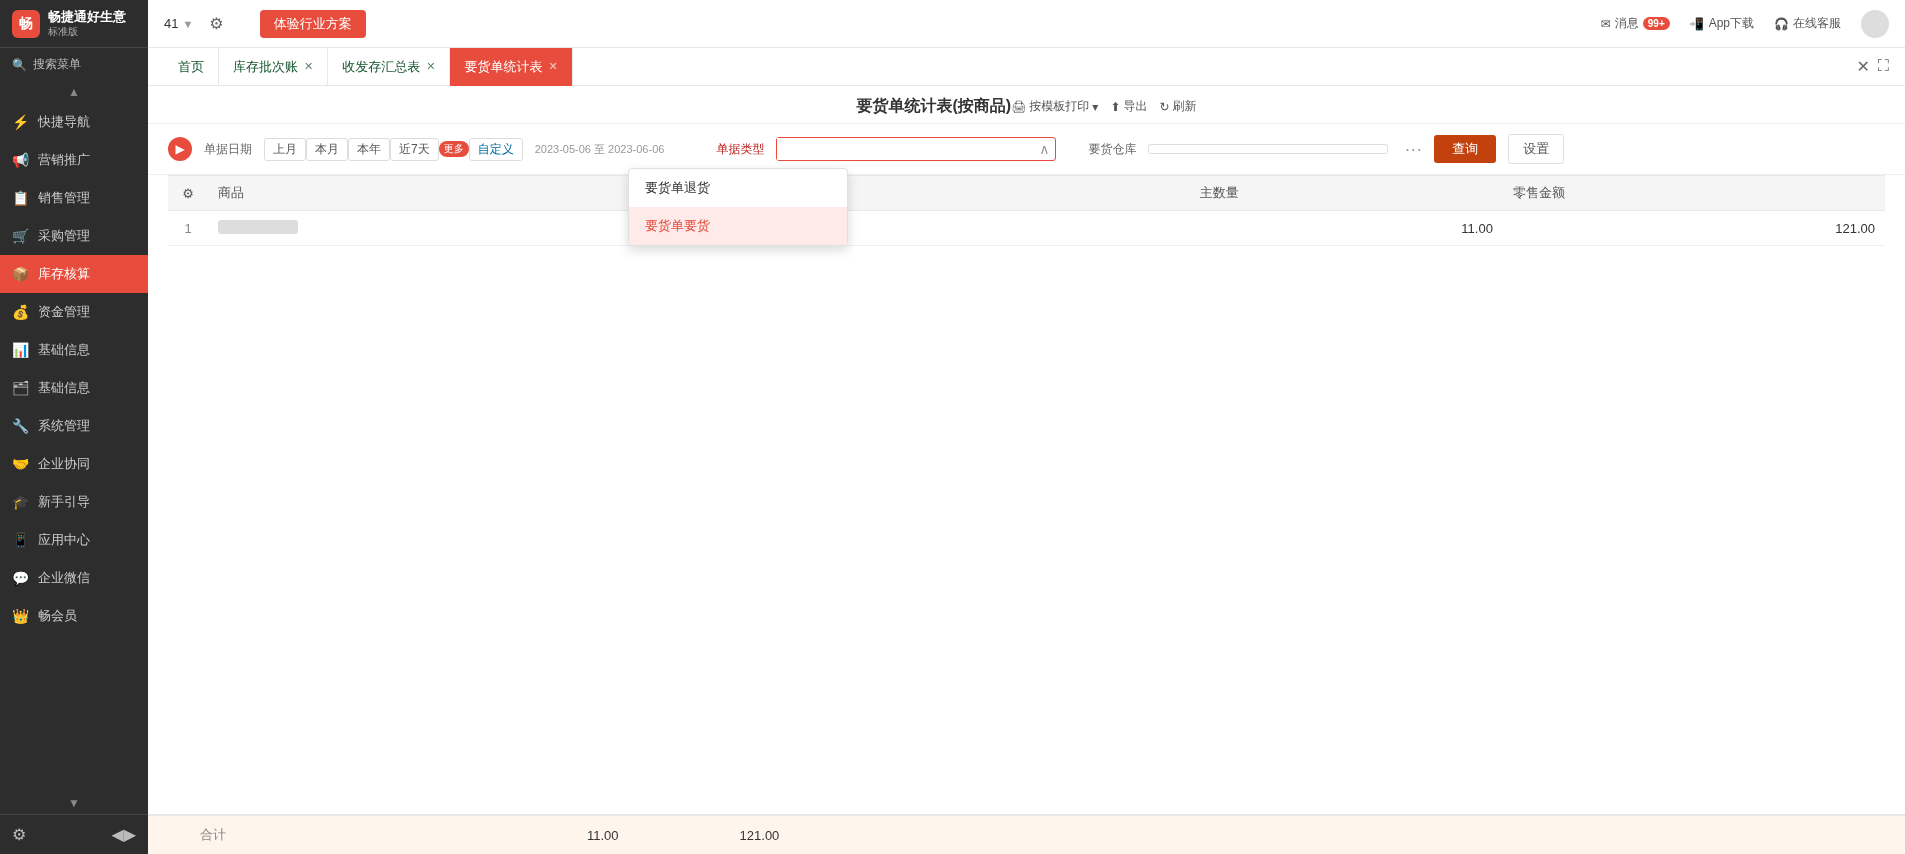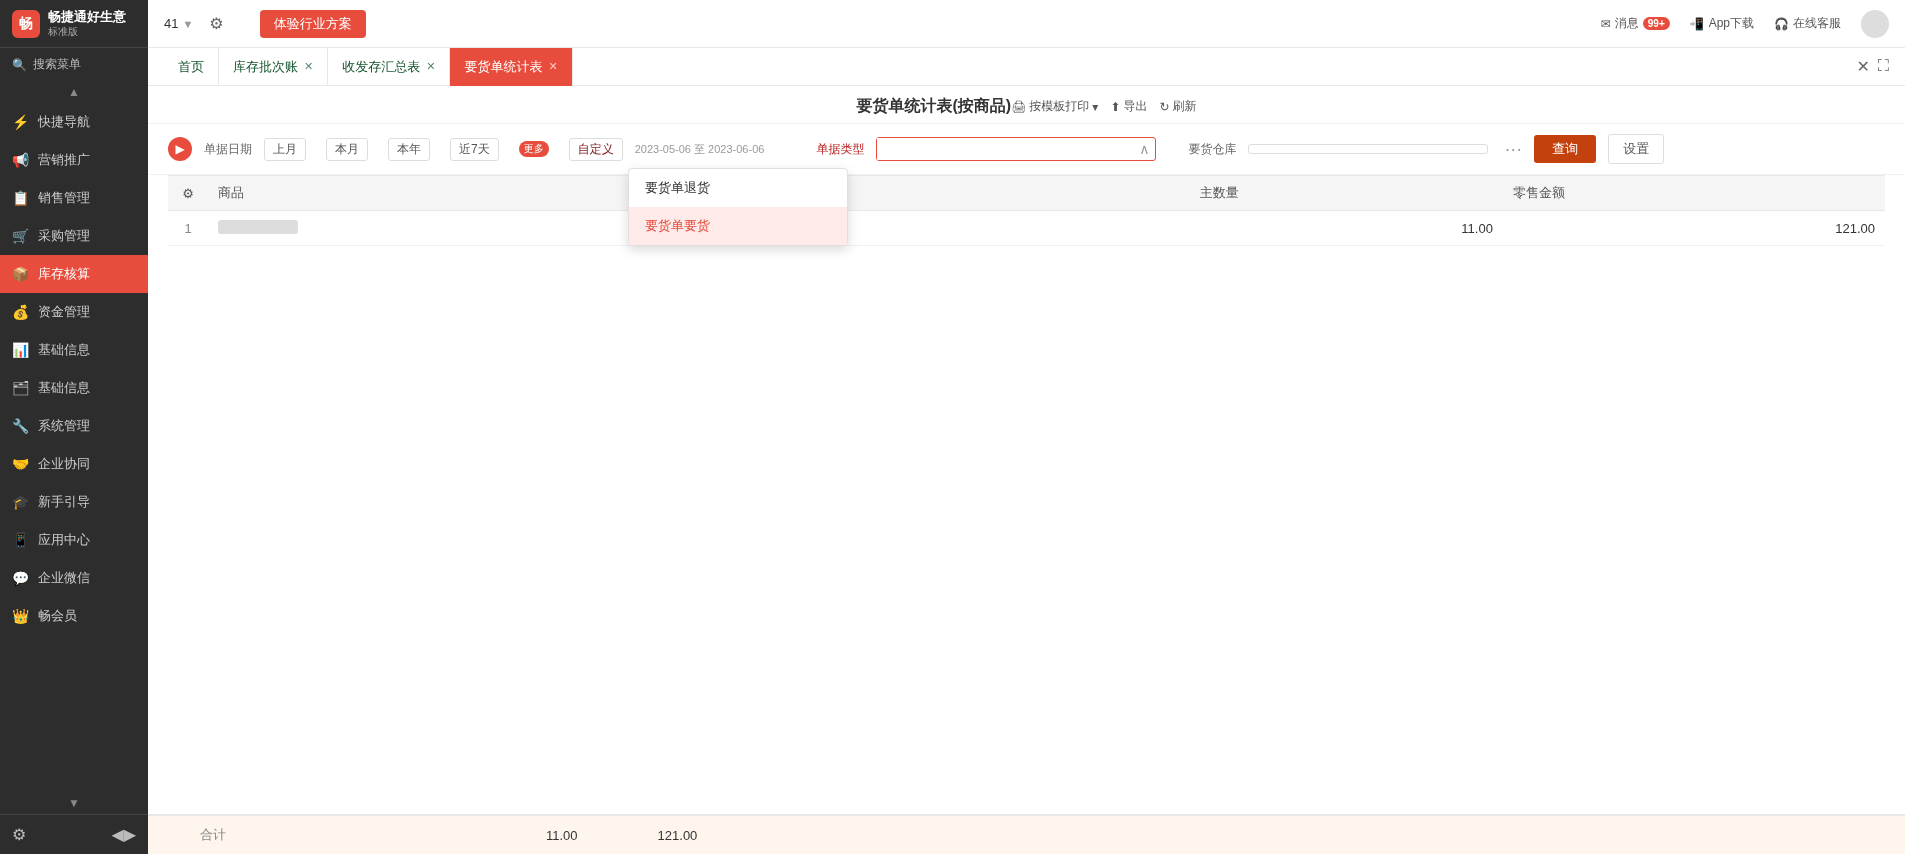--- a/index.html
+++ b/index.html
@@ -238,35 +238,35 @@
       font-size: 12px;
       flex-shrink: 0;
     }
     .filter-label {
       color: #666;
       font-size: 12px;
       flex-shrink: 0;
     }
     .date-range-btns {
       display: flex;
-      gap: 20px;
+      gap: 0;
       align-items: center;
     }
     .date-btn {
       padding: 2px 8px;
       font-size: 12px;
       border: 1px solid #ddd;
       border-radius: 3px;
       cursor: pointer;
       color: #555;
       background: #fff;
     }
     .date-btn.custom {
       background: #fff;
-      color: #7f1d1d;
+      color: #0369a1;
     }
     .date-more-badge {
       background: #e74c3c;
       color: white;
       border-radius: 10px;
       padding: 1px 5px;
       font-size: 10px;
     }
     .date-display {
       font-size: 11px;
@@ -404,20 +404,21 @@
     .table-footer {
       background: #fef6ec;
       border-top: 2px solid #e8e8e8;
       display: flex;
       align-items: center;
       padding: 10px 20px;
       font-size: 13px;
       color: #333;
       position: sticky;
       bottom: 0;
+      gap: 41px;
     }
 
     
     .sidebar-scroll-up, .sidebar-scroll-down {
       text-align: center;
       color: #888;
       padding: 4px;
       cursor: pointer;
       font-size: 12px;
     }

